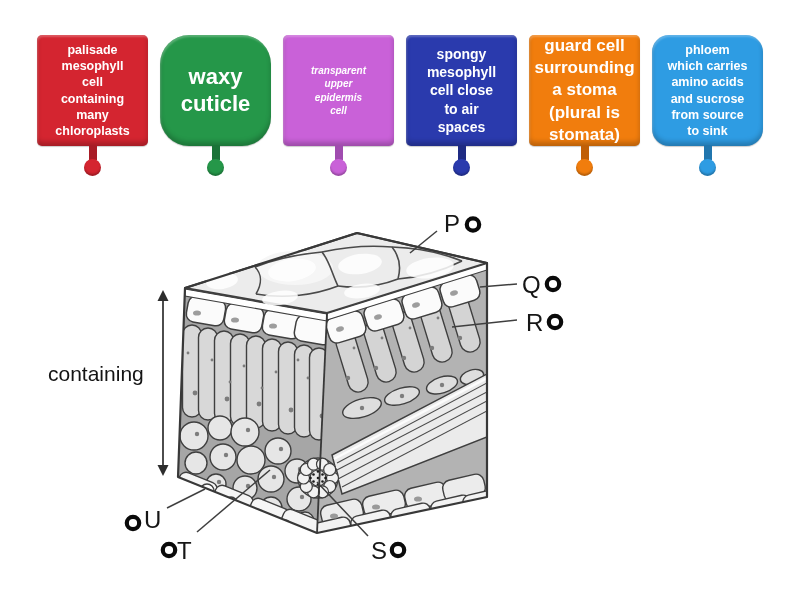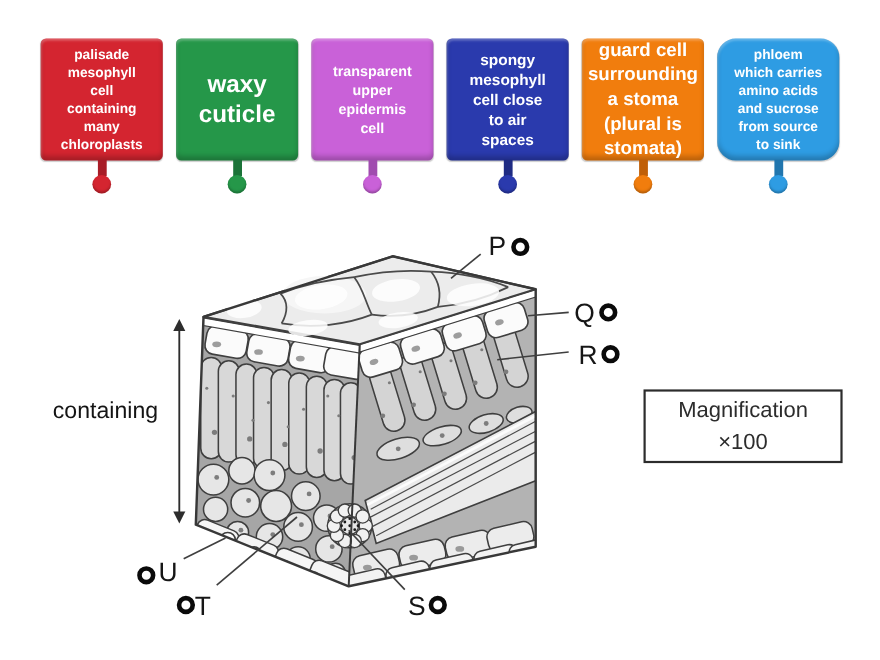--- a/index.html
+++ b/index.html
@@ -10,21 +10,21 @@
   .cards-row{position:absolute;left:37px;top:35px;display:flex;gap:12px;}
   .card-unit{display:flex;flex-direction:column;align-items:center;}
   .card{
     width:111px;height:111px;border-radius:5px;box-sizing:border-box;
     color:#fff;font-weight:700;text-align:center;white-space:pre-line;
     display:flex;align-items:center;justify-content:center;padding:2px 5px;
     box-shadow: inset 0 -4px 5px rgba(0,0,0,.22), inset 1px 2px 2px rgba(255,255,255,.25), 0 1px 1px rgba(0,0,0,.2);
   }
   .card-unit:nth-child(1) .card{font-size:12.5px;line-height:1.3;}
   .card-unit:nth-child(2) .card{font-size:22px;line-height:1.2;}
-  .card-unit:nth-child(3) .card{font-size:13px;line-height:1.33;}
+  .card-unit:nth-child(3) .card{font-size:10px;line-height:1.33;font-style:italic;}
   .card-unit:nth-child(4) .card{font-size:14px;line-height:1.3;}
   .card-unit:nth-child(5) .card{font-size:17px;line-height:1.3;}
   .card-unit:nth-child(6) .card{font-size:12.5px;line-height:1.3;border-radius:17px;}
   .pin-stem{width:8px;height:15px;margin-top:-1px;}
   .pin-dot{width:17px;height:17px;border-radius:50%;margin-top:-1px;
     box-shadow: inset 0 -2px 2px rgba(0,0,0,.25);}
 
   
   svg.diagram{position:absolute;left:0;top:0;}
   .marker-letter{font-size:24px;fill:#161616;font-family:"Liberation Sans",sans-serif;}
@@ -50,21 +50,21 @@
       <div class="card" style="background-color: rgb(212, 37, 48);">palisade
 mesophyll
 cell
 containing
 many
 chloroplasts</div>
       <div class="pin-stem" style="background-color: rgb(168, 28, 38);"></div>
       <div class="pin-dot" style="background-color: rgb(212, 37, 48);"></div>
     </div>
     <div class="card-unit">
-      <div class="card" style="background-color: rgb(37, 151, 73);">waxy
+      <div class="card" style="background-color: rgb(37, 151, 73); border-radius: 29px;">waxy
 cuticle</div>
       <div class="pin-stem" style="background-color: rgb(27, 115, 56);"></div>
       <div class="pin-dot" style="background-color: rgb(37, 151, 73);"></div>
     </div>
     <div class="card-unit">
       <div class="card" style="background-color: rgb(201, 97, 216);">transparent
 upper
 epidermis
 cell</div>
       <div class="pin-stem" style="background-color: rgb(160, 76, 175);"></div>
@@ -355,18 +355,14 @@
     <circle class="ring" cx="555" cy="322" r="6.2"></circle>
     <circle class="ring" cx="398" cy="550" r="6.2"></circle>
     <circle class="ring" cx="169" cy="550" r="6.2"></circle>
     <circle class="ring" cx="133" cy="523" r="6.2"></circle>
   </svg>
 
   <div class="thickness">
     <div>containing</div>
   </div>
 
-  <div class="magnify">
-    <div>Magnification</div>
-    <div>×100</div>
-  </div>
 
 </div>
 
 </body></html>

